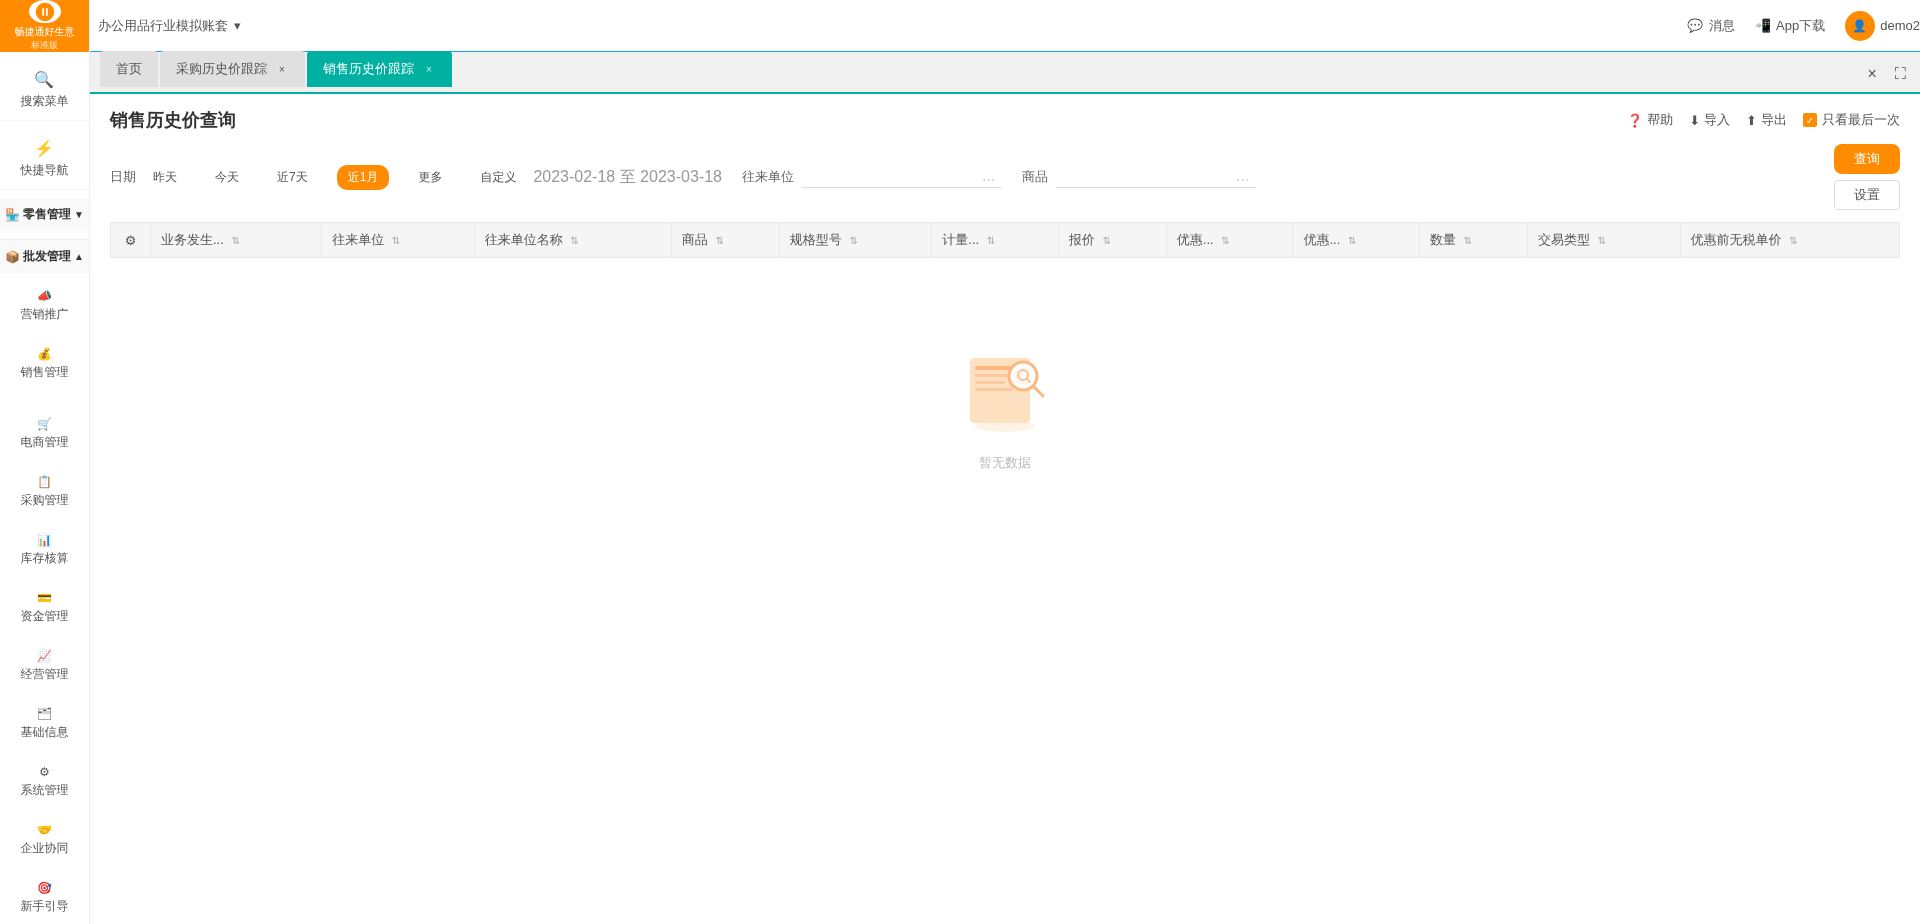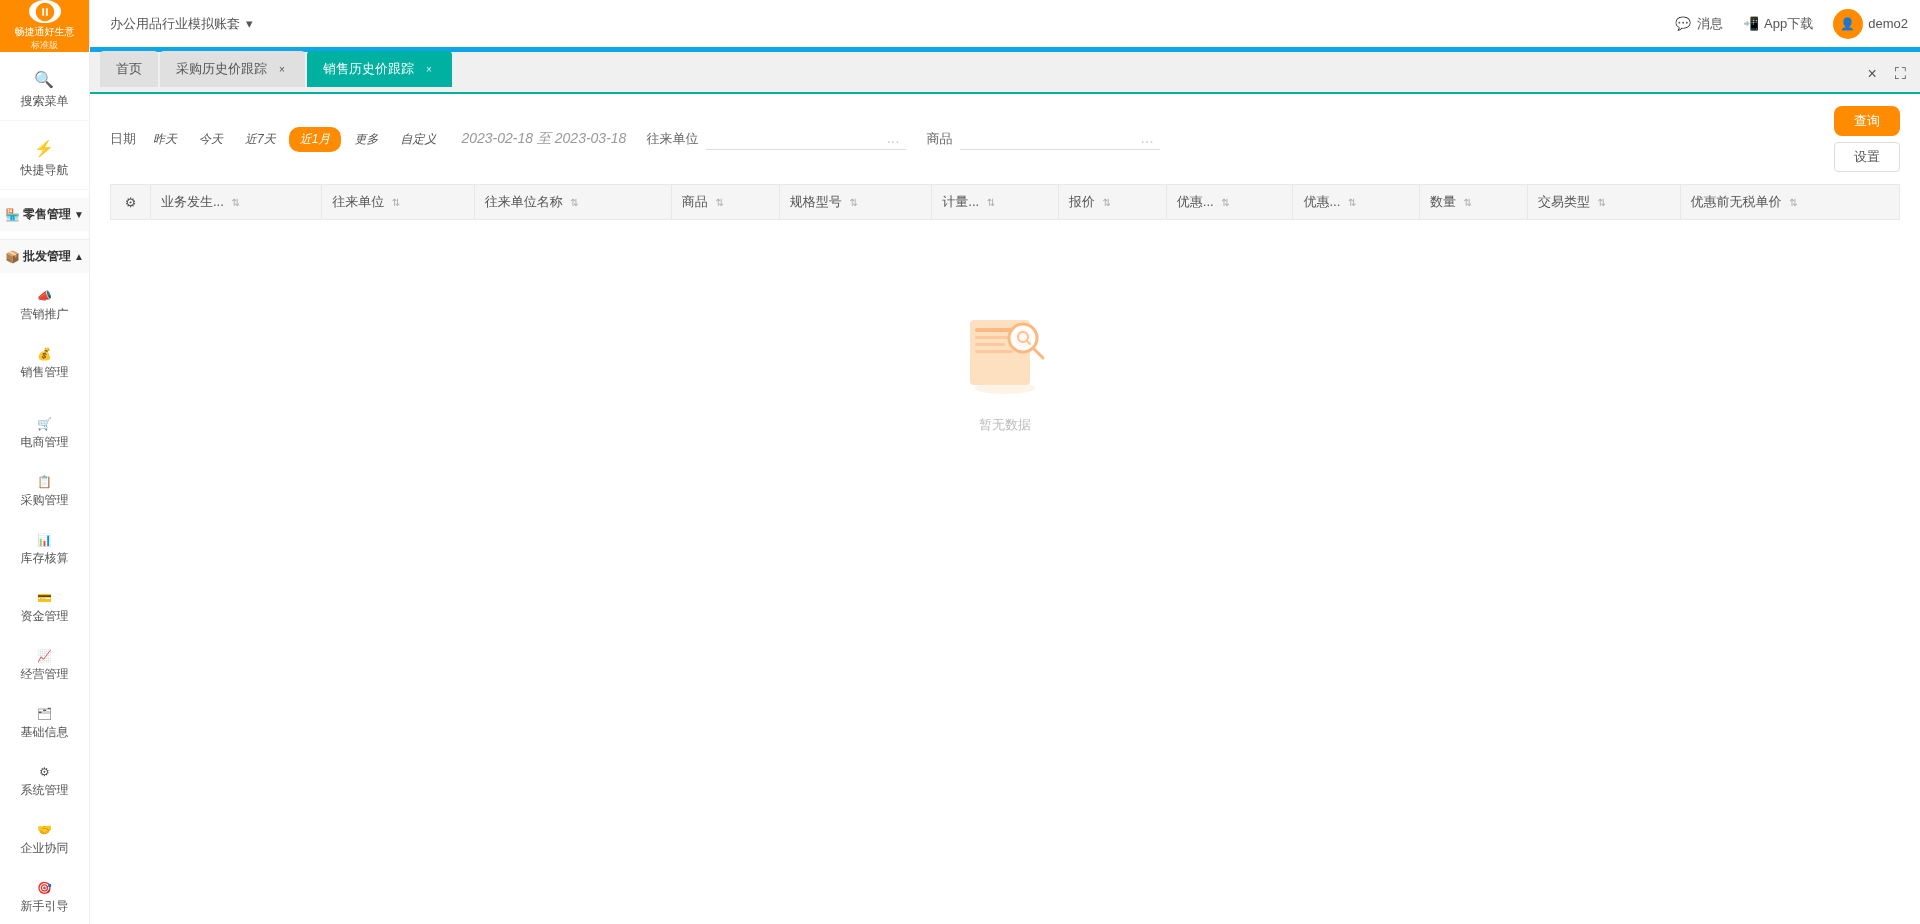--- a/index.html
+++ b/index.html
@@ -93,24 +93,24 @@
       display: flex;
       flex-direction: column;
       height: 924px;
       overflow: hidden;
     }
 
     
     .top-header {
       height: 52px;
       background: #fff;
-      border-bottom: 5px solid #0ea5e9;
-      display: flex;
-      align-items: center;
-      padding: 0 12px;
+      border-bottom: 1px solid #0ea5e9;
+      display: flex;
+      align-items: center;
+      padding: 0 0;
       gap: 12px;
     }
     .top-header .dropdown-selector {
       display: flex;
       align-items: center;
       gap: 6px;
       font-size: 13px;
       color: #555;
       cursor: pointer;
       padding: 4px 8px;
@@ -259,42 +259,40 @@
       gap: 8px;
     }
     .filter-label {
       color: #666;
       font-size: 13px;
       white-space: nowrap;
     }
     .date-btns {
       display: flex;
       align-items: center;
-      gap: 4px;
-      font-style: italic;
+      gap: 20px;
     }
     .date-btn {
       padding: 3px 8px;
       border-radius: 3px;
       cursor: pointer;
       font-size: 12px;
       color: #555;
       border: 1px solid transparent;
     }
     .date-btn.active {
       background: #ff8c00;
       color: #fff;
       border-radius: 10px;
       padding: 3px 10px;
     }
     .date-range-text {
-      font-size: 14px;
+      font-size: 16px;
       color: #999;
-      margin-left: 8px;
-      font-style: italic;
+      margin-left: 0;
     }
     .filter-input-wrap {
       display: flex;
       align-items: center;
       gap: 4px;
       border-bottom: 1px solid #ddd;
       padding-bottom: 2px;
       min-width: 200px;
     }
     .filter-input {
@@ -511,20 +509,41 @@
       <span class="close-btn">×</span>
     </div>
     <div class="tab-bar-right">
       <span class="tab-bar-icon">×</span>
       <span class="tab-bar-icon">⛶</span>
     </div>
   </div>
 
   <div class="content-area">
 
+    <div class="page-title-bar">
+      <h1 class="page-title">销售历史价查询</h1>
+      <div class="page-actions">
+        <div class="page-action-btn">
+          <span>❓</span>
+          <span>帮助</span>
+        </div>
+        <div class="page-action-btn">
+          <span>⬇</span>
+          <span>导入</span>
+        </div>
+        <div class="page-action-btn">
+          <span>⬆</span>
+          <span>导出</span>
+        </div>
+        <div class="page-action-checkbox">
+          <div class="checkbox-checked">✓</div>
+          <span>只看最后一次</span>
+        </div>
+      </div>
+    </div>
 
     <div class="filter-area">
       <div class="filter-group">
         <span class="filter-label">日期</span>
         <div class="date-btns">
           <span class="date-btn">昨天</span>
           <span class="date-btn">今天</span>
           <span class="date-btn">近7天</span>
           <span class="date-btn active">近1月</span>
           <span class="date-btn">更多</span>

